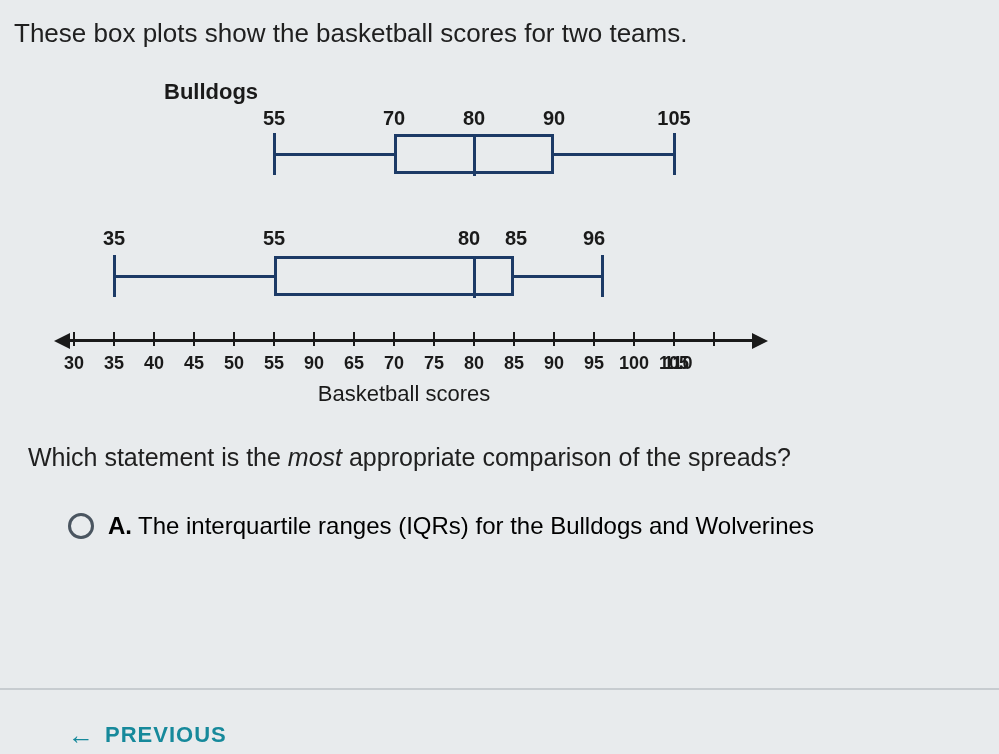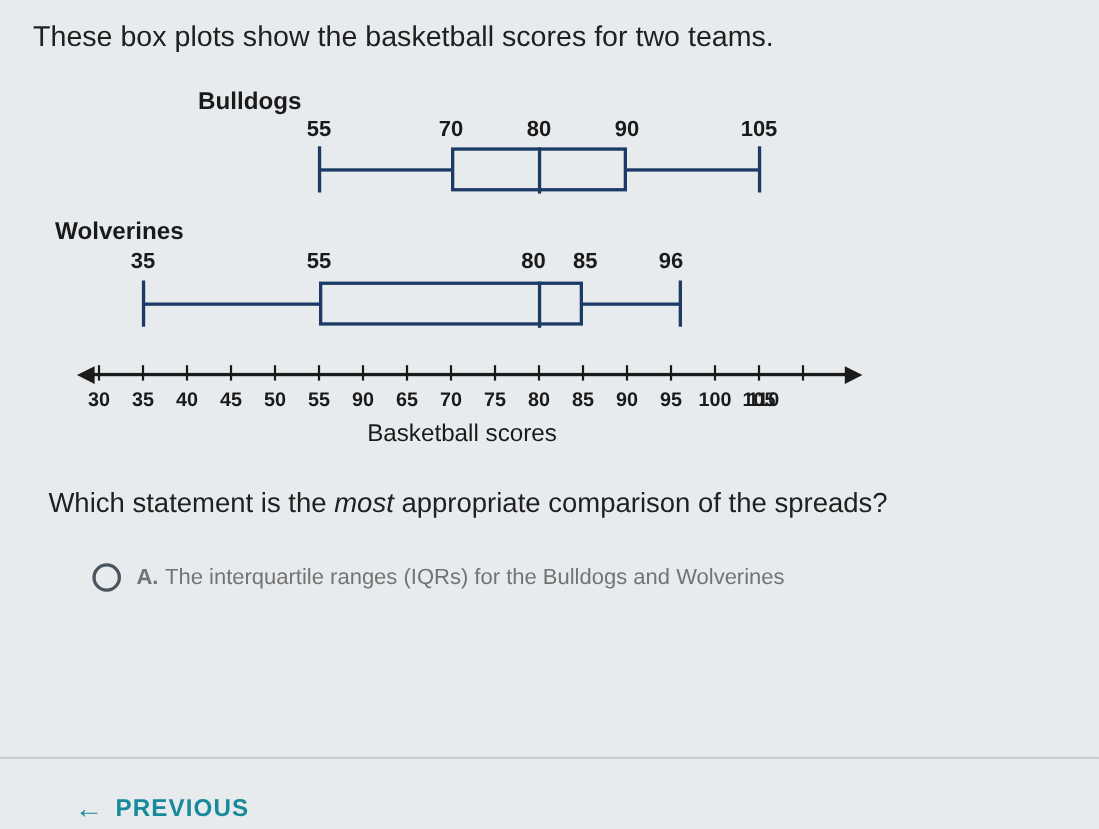--- a/index.html
+++ b/index.html
@@ -7,21 +7,20 @@
     font-family: Arial, Helvetica, sans-serif;
     background: #e8ebed;
     width: 999px;
     height: 754px;
     overflow: hidden;
     color: #1a1a1a;
     position: relative;
   }
   .page {
     padding: 18px 14px 0 14px;
-    margin-left: 16px;
   }
   .intro {
     font-size: 26px;
     font-weight: 400;
     color: #202020;
     margin-bottom: 30px;
   }
   .chart-area {
     position: relative;
     width: 720px;
@@ -113,22 +112,22 @@
     color: #202020;
     margin: 24px 0 40px 14px;
   }
   .question em { font-style: italic; }
 
   .option-row {
     display: flex;
     align-items: center;
     gap: 14px;
     margin-left: 54px;
-    font-size: 20px;
-    color: #737373;
+    font-size: 24px;
+    color: #000000;
   }
   .radio {
     width: 26px;
     height: 26px;
     border: 3px solid #4a5560;
     border-radius: 50%;
     flex: 0 0 auto;
   }
   .opt-letter { font-weight: 700; margin-right: 6px; }
 
@@ -174,21 +173,20 @@
     <div class="val-label" style="left:480px; top:28px;">90</div>
     <div class="val-label" style="left:600px; top:28px;">105</div>
 
     <div class="whisker-cap" style="left:199px; top:54px; height:42px;"></div>
     <div class="whisker-h" style="left:200px; top:74px; width:120px;"></div>
     <div class="box" style="left:320px; top:55px; width:160px; height:40px;"></div>
     <div class="median" style="left:399px; top:55px; height:42px;"></div>
     <div class="whisker-h" style="left:480px; top:74px; width:120px;"></div>
     <div class="whisker-cap" style="left:599px; top:54px; height:42px;"></div>
 
-    <div class="team-label" style="left:-40px; top:118px;">Wolverines</div>
 
     <div class="val-label" style="left:40px;  top:148px;">35</div>
     <div class="val-label" style="left:200px; top:148px;">55</div>
     <div class="val-label" style="left:395px; top:148px;">80</div>
     <div class="val-label" style="left:442px; top:148px;">85</div>
     <div class="val-label" style="left:520px; top:148px;">96</div>
 
     <div class="whisker-cap" style="left:39px;  top:176px; height:42px;"></div>
     <div class="whisker-h" style="left:40px;  top:196px; width:160px;"></div>
     <div class="box" style="left:200px; top:177px; width:240px; height:40px;"></div>

